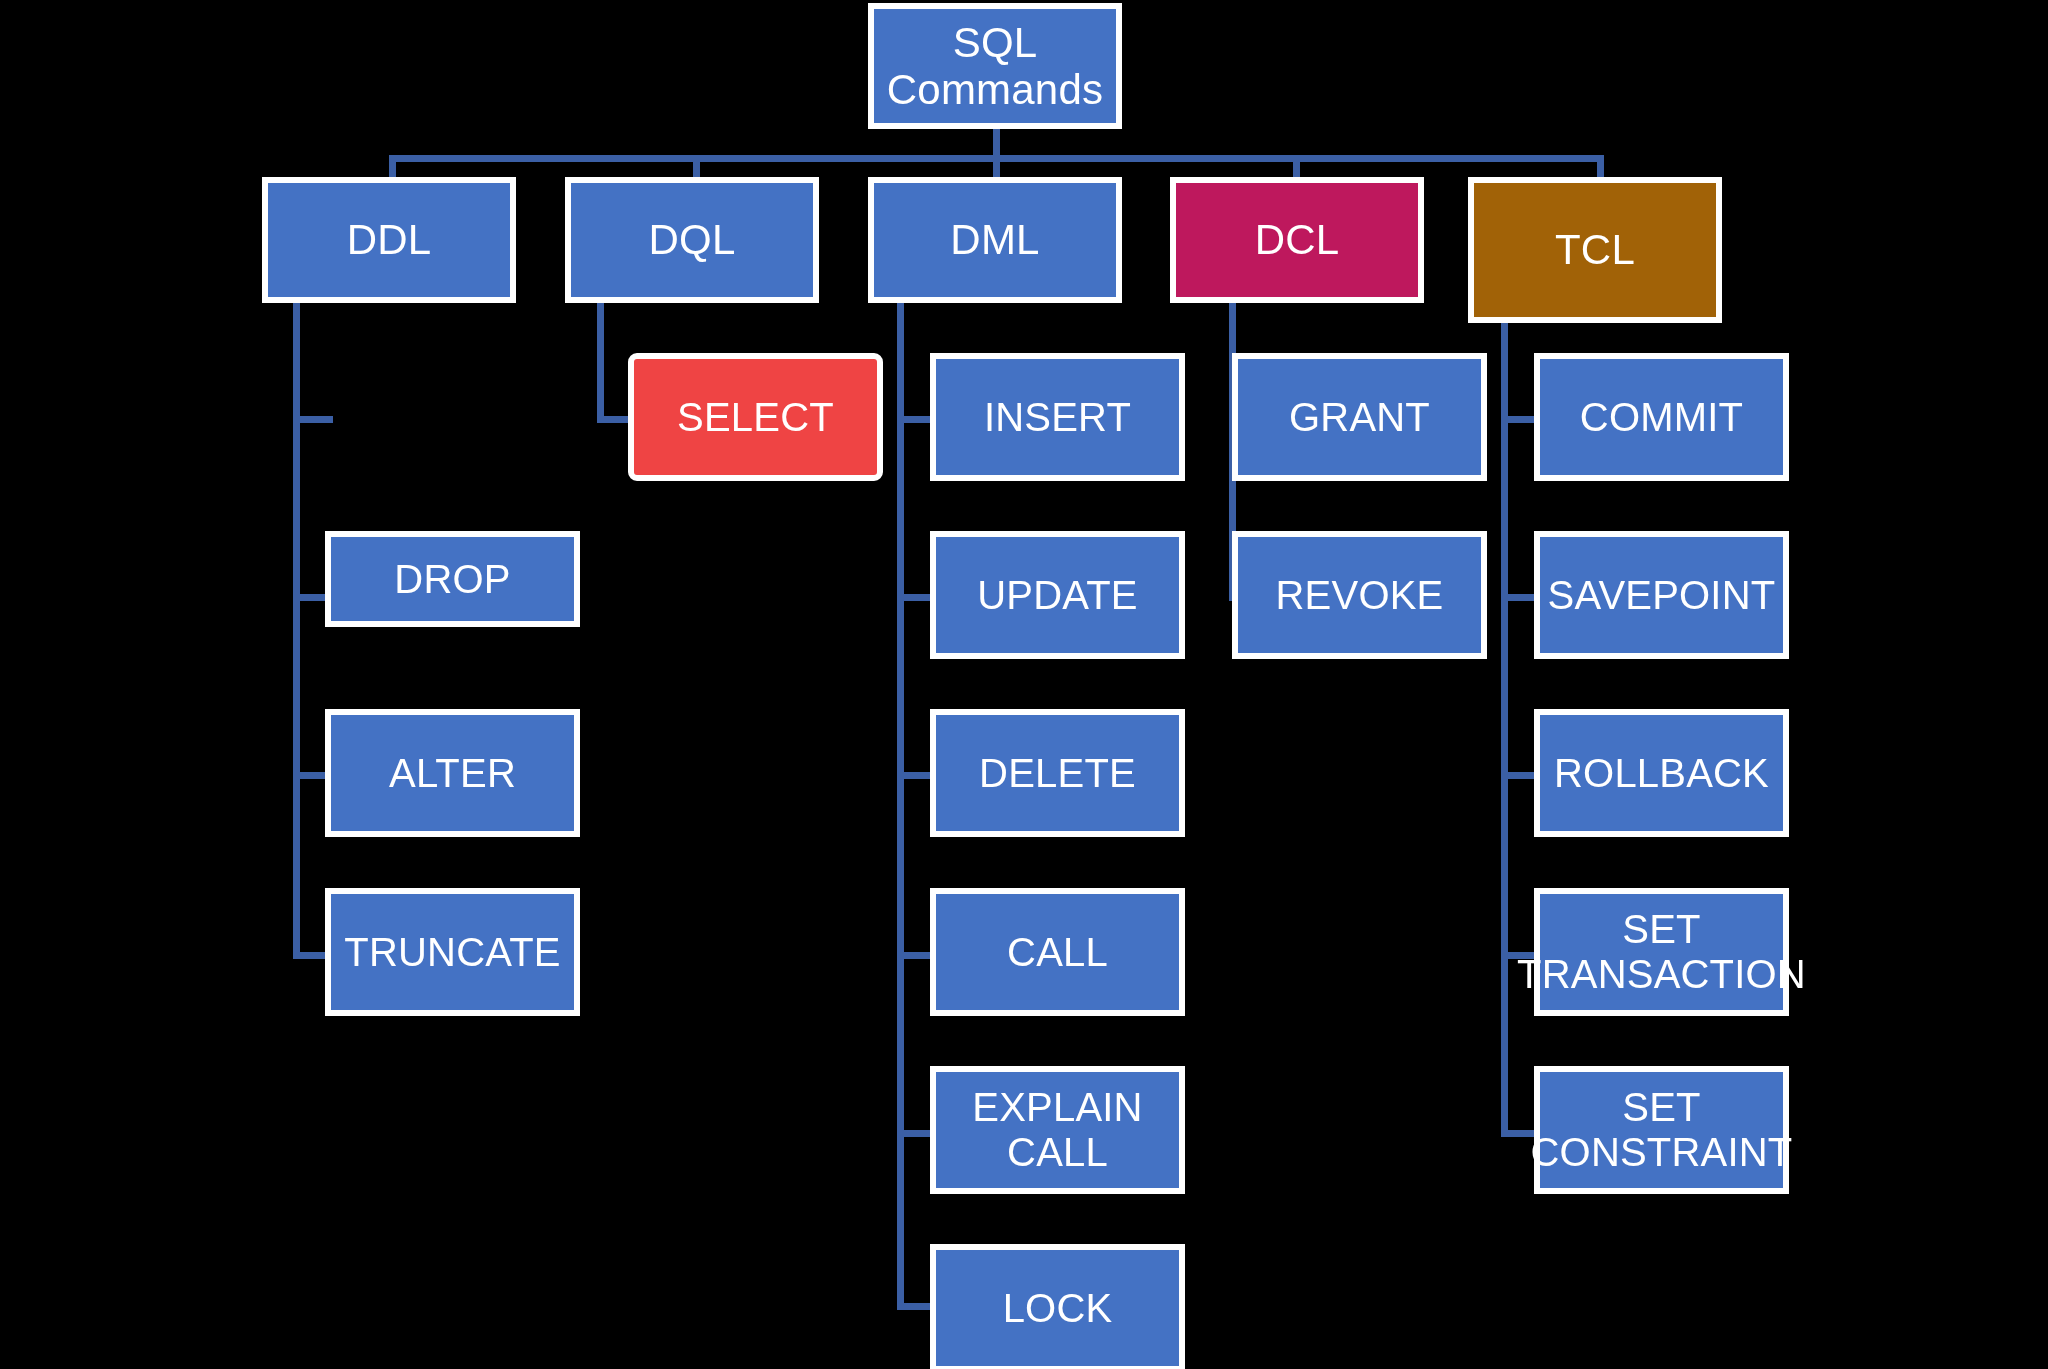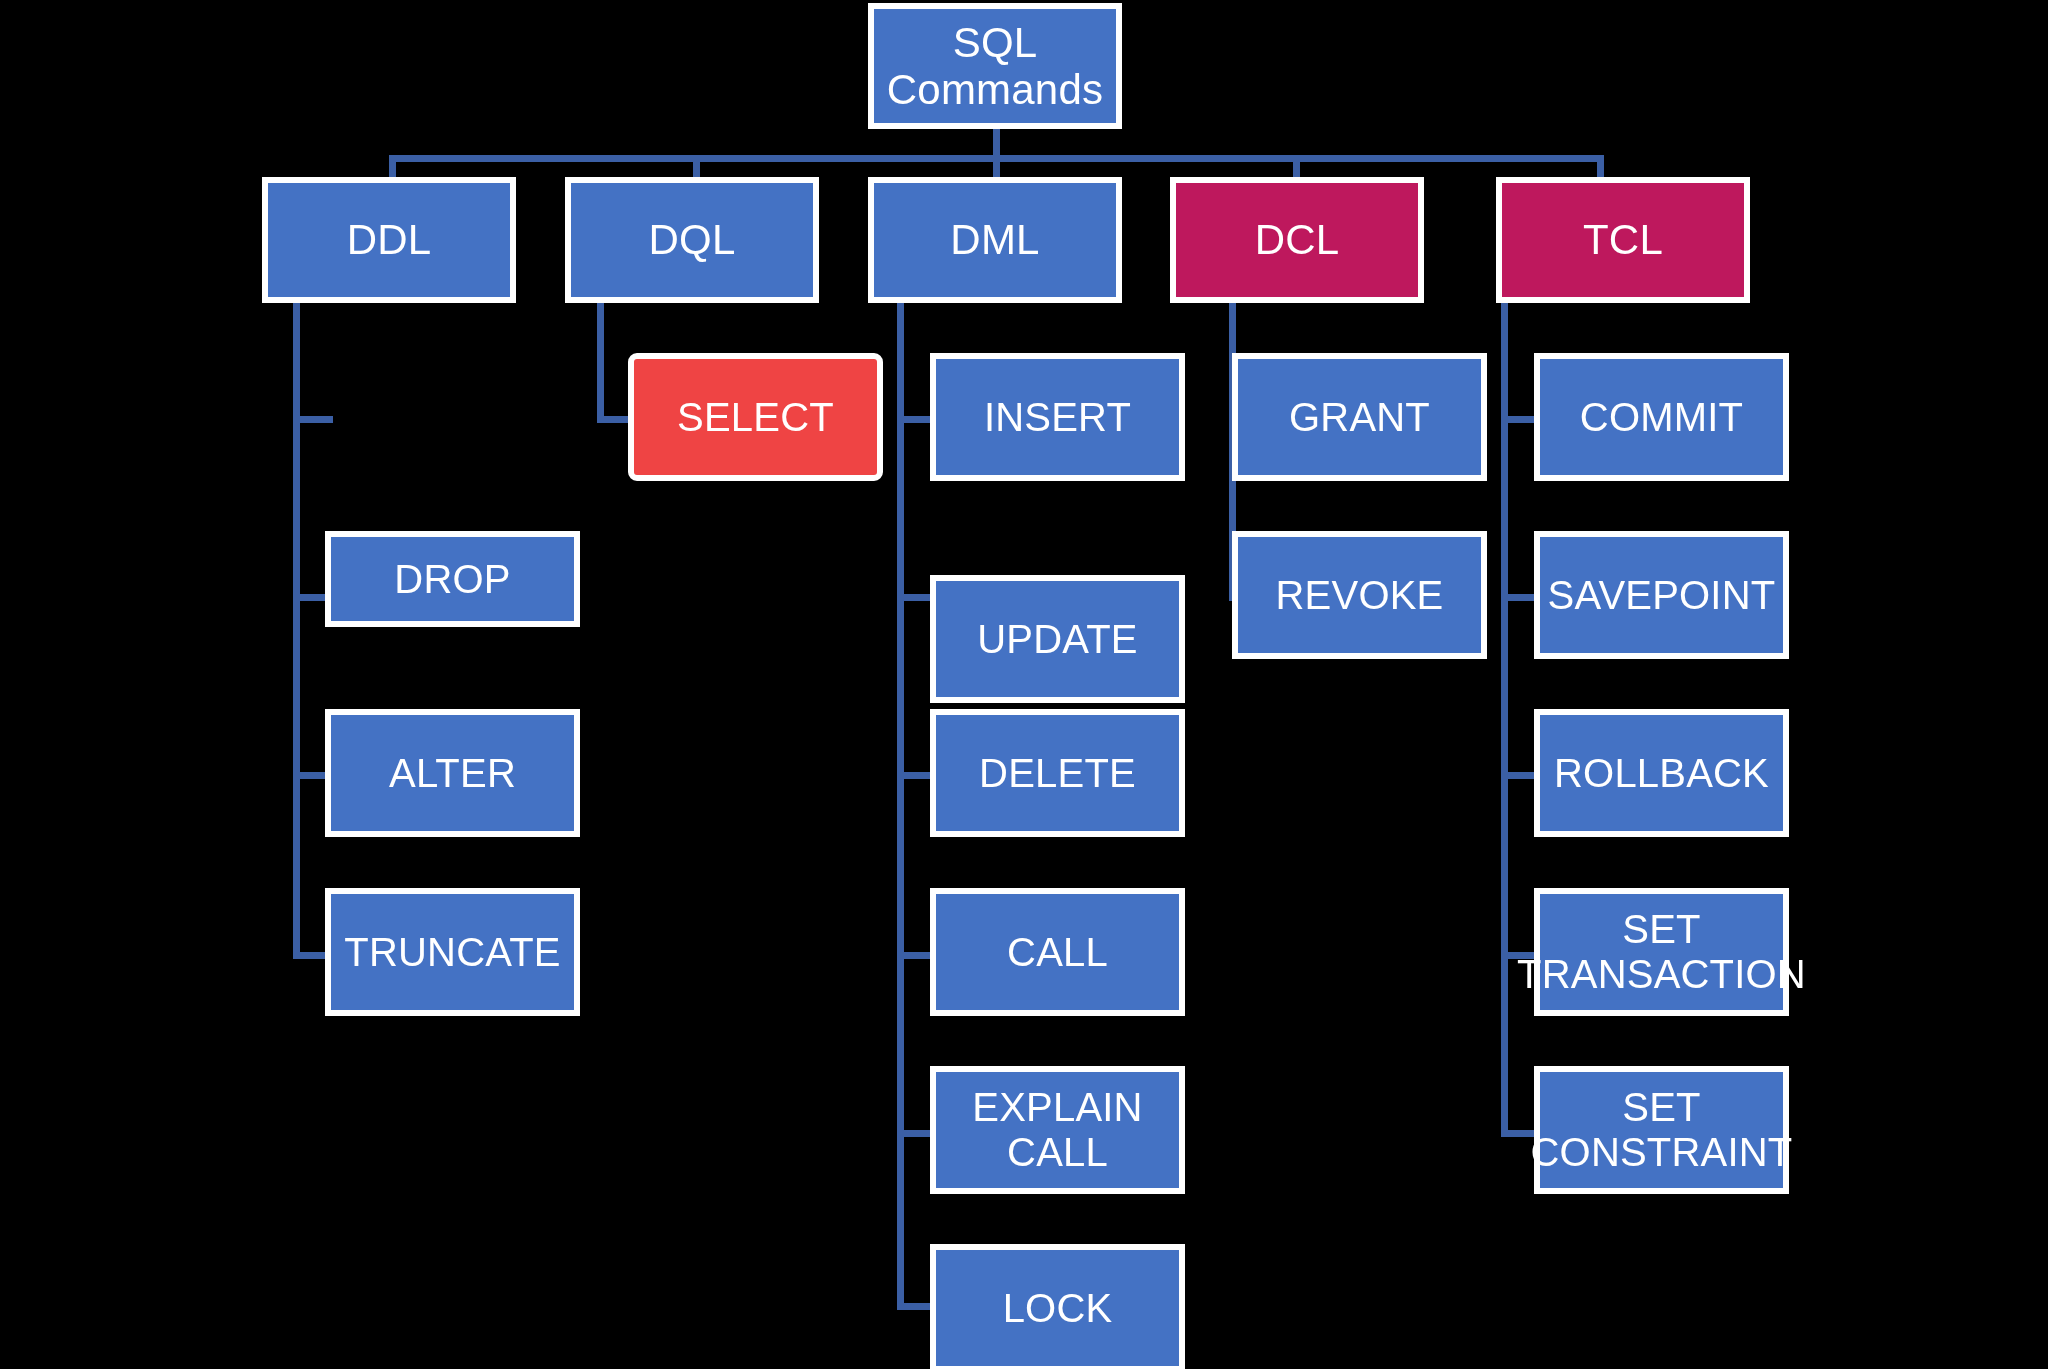--- a/index.html
+++ b/index.html
@@ -91,30 +91,30 @@
 Commands</div>
 
   <div class="node category" style="left: 262px; top: 177px; width: 254px; height: 126px; background: rgb(68, 114, 196); border-color: rgb(255, 255, 255); color: rgb(255, 255, 255);">DDL</div>
 
   <div class="node category" style="left: 565px; top: 177px; width: 254px; height: 126px; background: rgb(68, 114, 196); border-color: rgb(255, 255, 255); color: rgb(255, 255, 255);">DQL</div>
 
   <div class="node category" style="left: 868px; top: 177px; width: 254px; height: 126px; background: rgb(68, 114, 196); border-color: rgb(255, 255, 255); color: rgb(255, 255, 255);">DML</div>
 
   <div class="node category" style="left: 1170px; top: 177px; width: 254px; height: 126px; background: #be185d; border-color: rgb(255, 255, 255); color: rgb(255, 255, 255);">DCL</div>
 
-  <div class="node category" style="left: 1468px; top: 177px; width: 254px; height: 126px; background: #be185d; border-color: rgb(255, 255, 255); color: rgb(255, 255, 255); margin-left: 28px;">TCL</div>
+  <div class="node category" style="left: 1468px; top: 177px; width: 254px; height: 146px; background: #a16207; border-color: rgb(255, 255, 255); color: rgb(255, 255, 255);">TCL</div>
 
   <div class="node leaf" style="left: 325px; top: 531px; width: 255px; height: 96px; background: rgb(68, 114, 196); border-color: rgb(255, 255, 255); color: rgb(255, 255, 255);">DROP</div>
   <div class="node leaf" style="left: 325px; top: 709px; width: 255px; height: 128px; background: rgb(68, 114, 196); border-color: rgb(255, 255, 255); color: rgb(255, 255, 255);">ALTER</div>
   <div class="node leaf" style="left: 325px; top: 888px; width: 255px; height: 128px; background: rgb(68, 114, 196); border-color: rgb(255, 255, 255); color: rgb(255, 255, 255);">TRUNCATE</div>
 
   <div class="node leaf" style="left: 628px; top: 353px; width: 255px; height: 128px; background: #ef4444; border-color: rgb(255, 255, 255); color: rgb(255, 255, 255); border-radius: 9px;">SELECT</div>
 
   <div class="node leaf" style="left: 930px; top: 353px; width: 255px; height: 128px; background: rgb(68, 114, 196); border-color: rgb(255, 255, 255); color: rgb(255, 255, 255);">INSERT</div>
-  <div class="node leaf" style="left: 930px; top: 531px; width: 255px; height: 128px; background: rgb(68, 114, 196); border-color: rgb(255, 255, 255); color: rgb(255, 255, 255); margin-top: 44px;">UPDATE</div>
+  <div class="node leaf" style="left: 930px; top: 531px; width: 255px; height: 128px; background: rgb(68, 114, 196); border-color: rgb(255, 255, 255); color: rgb(255, 255, 255);">UPDATE</div>
   <div class="node leaf" style="left: 930px; top: 709px; width: 255px; height: 128px; background: rgb(68, 114, 196); border-color: rgb(255, 255, 255); color: rgb(255, 255, 255);">DELETE</div>
   <div class="node leaf" style="left: 930px; top: 888px; width: 255px; height: 128px; background: rgb(68, 114, 196); border-color: rgb(255, 255, 255); color: rgb(255, 255, 255);">CALL</div>
   <div class="node leaf" style="left: 930px; top: 1066px; width: 255px; height: 128px; background: rgb(68, 114, 196); border-color: rgb(255, 255, 255); color: rgb(255, 255, 255);">EXPLAIN CALL</div>
   <div class="node leaf" style="left: 930px; top: 1244px; width: 255px; height: 128px; background: rgb(68, 114, 196); border-color: rgb(255, 255, 255); color: rgb(255, 255, 255);">LOCK</div>
 
   <div class="node leaf" style="left: 1232px; top: 353px; width: 255px; height: 128px; background: rgb(68, 114, 196); border-color: rgb(255, 255, 255); color: rgb(255, 255, 255);">GRANT</div>
   <div class="node leaf" style="left: 1232px; top: 531px; width: 255px; height: 128px; background: rgb(68, 114, 196); border-color: rgb(255, 255, 255); color: rgb(255, 255, 255);">REVOKE</div>
 
   <div class="node leaf" style="left: 1534px; top: 353px; width: 255px; height: 128px; background: rgb(68, 114, 196); border-color: rgb(255, 255, 255); color: rgb(255, 255, 255);">COMMIT</div>
   <div class="node leaf" style="left: 1534px; top: 531px; width: 255px; height: 128px; background: rgb(68, 114, 196); border-color: rgb(255, 255, 255); color: rgb(255, 255, 255);">SAVEPOINT</div>

